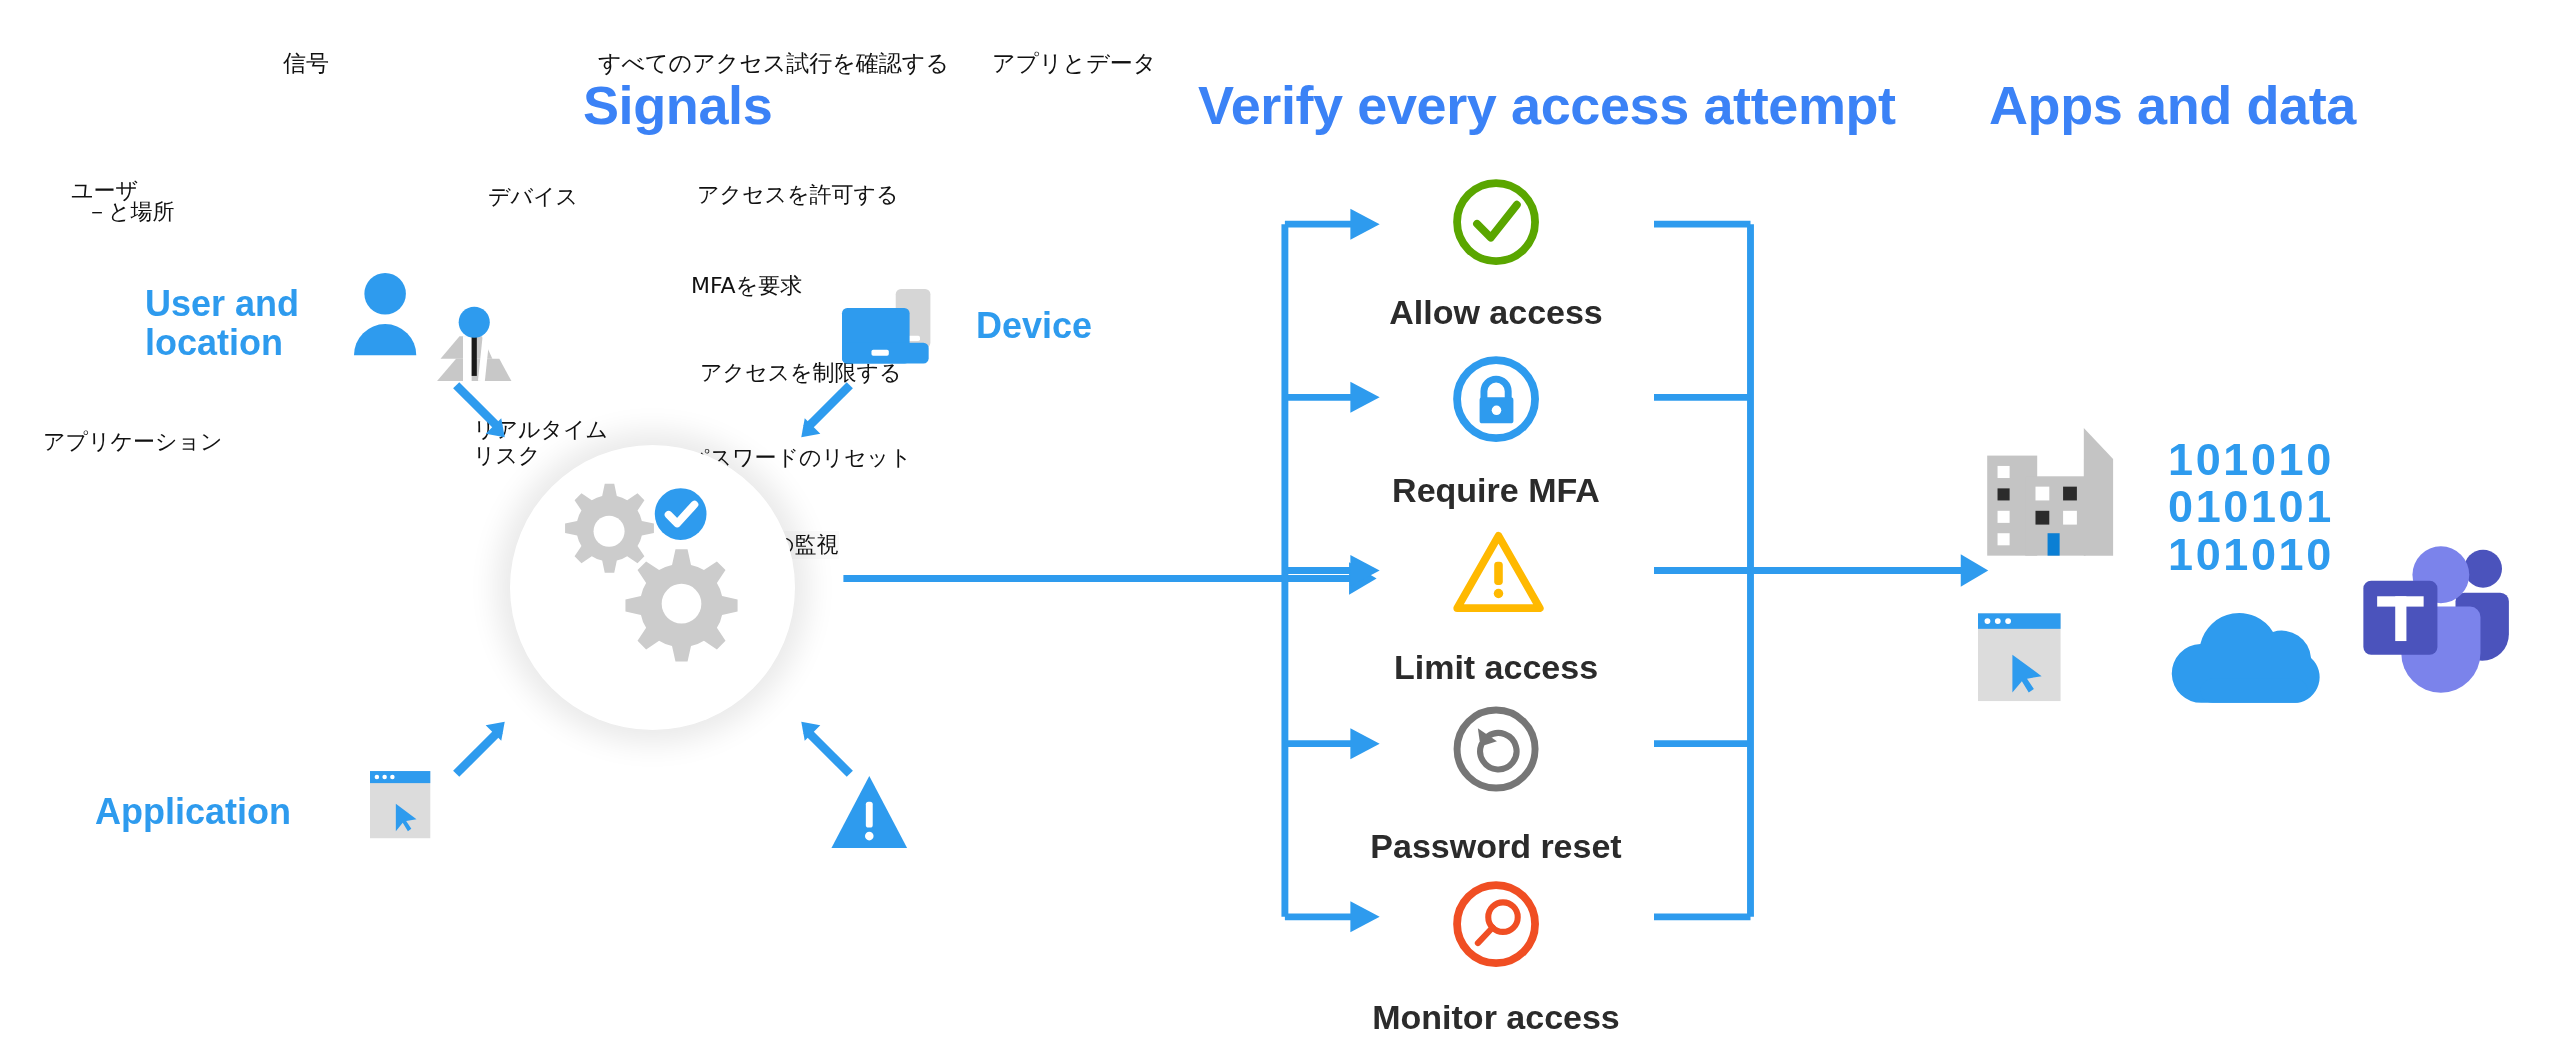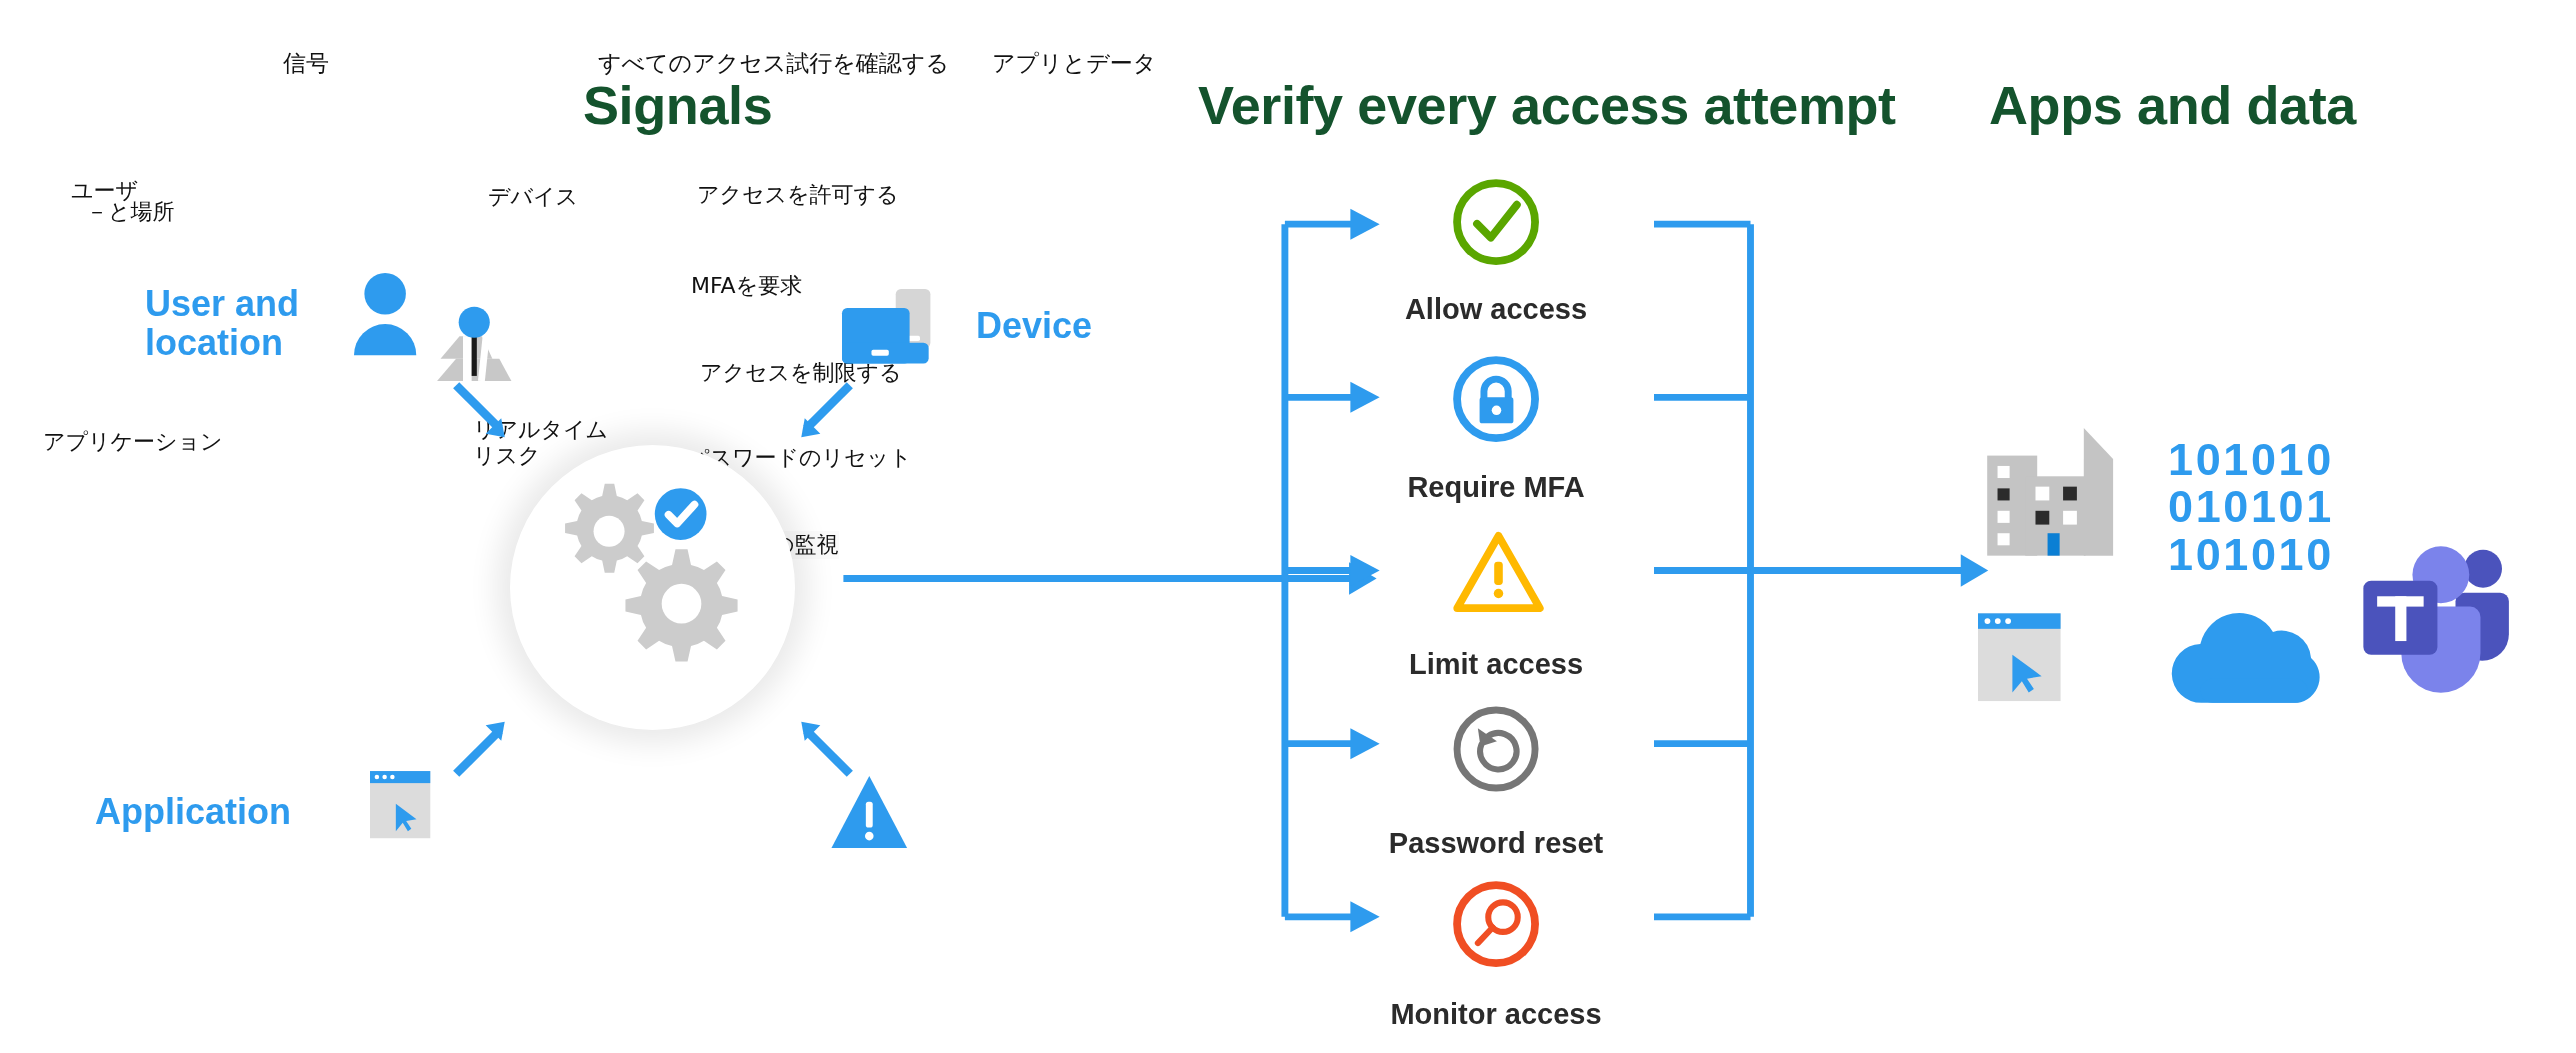--- a/index.html
+++ b/index.html
@@ -17,21 +17,21 @@
     height: 1054px;
     background: #ffffff;
     overflow: hidden;
   }
   .abs { position: absolute; }
 
   
   .col-heading {
     font-weight: bold;
     font-size: 54px;
-    color: #14532d;
+    color: #3b82f6;
     letter-spacing: -0.4px;
     white-space: nowrap;
     line-height: 1;
   }
 
   
   .jp {
     font-family: "DejaVu Sans", "Liberation Sans", sans-serif;
     color: #111111;
     white-space: nowrap;
@@ -46,21 +46,21 @@
     color: #2e9bee;
     font-weight: bold;
     font-size: 36px;
     line-height: 1.08;
     white-space: nowrap;
   }
 
   
   .step-label {
     font-weight: bold;
-    font-size: 29px;
+    font-size: 34px;
     color: #2b2b2b;
     white-space: nowrap;
     text-align: center;
     line-height: 1;
   }
 
   
   .binary {
     color: #2e9bee;
     font-weight: bold;

